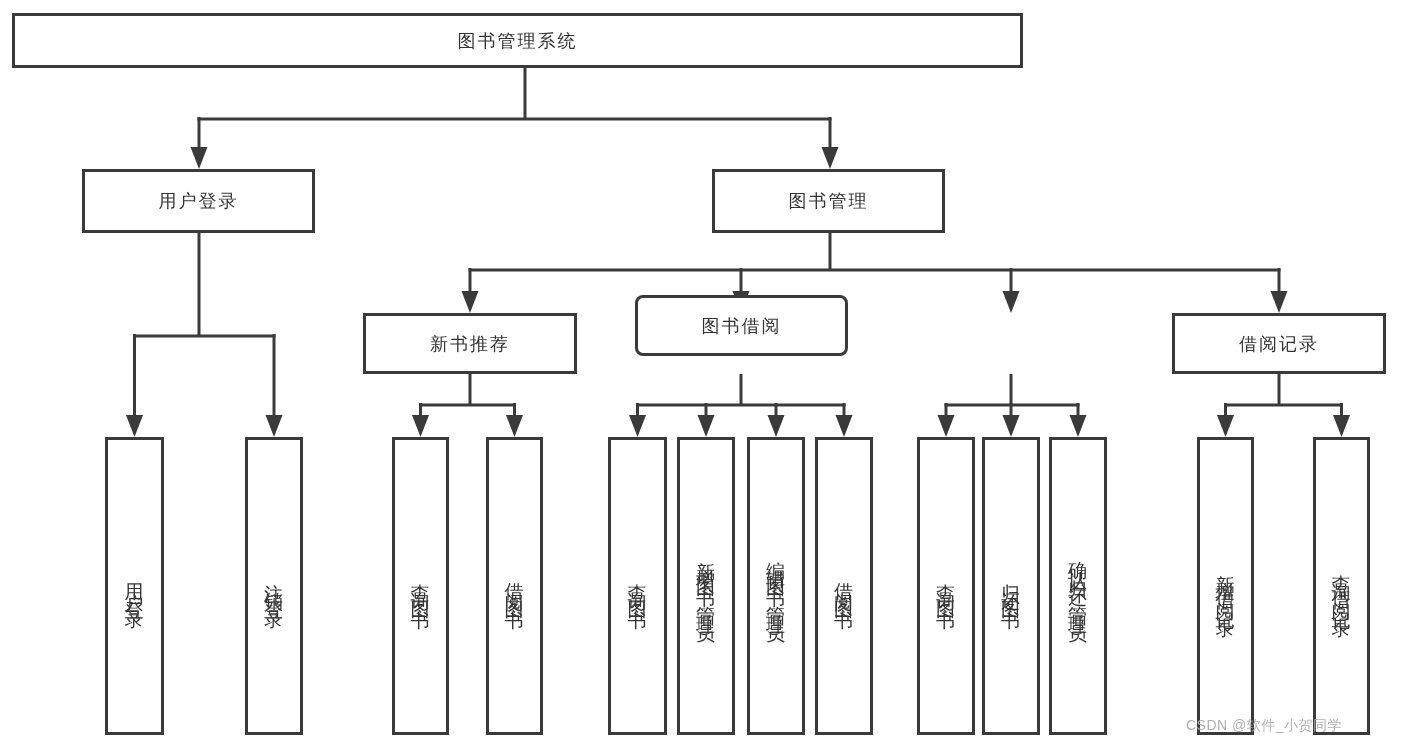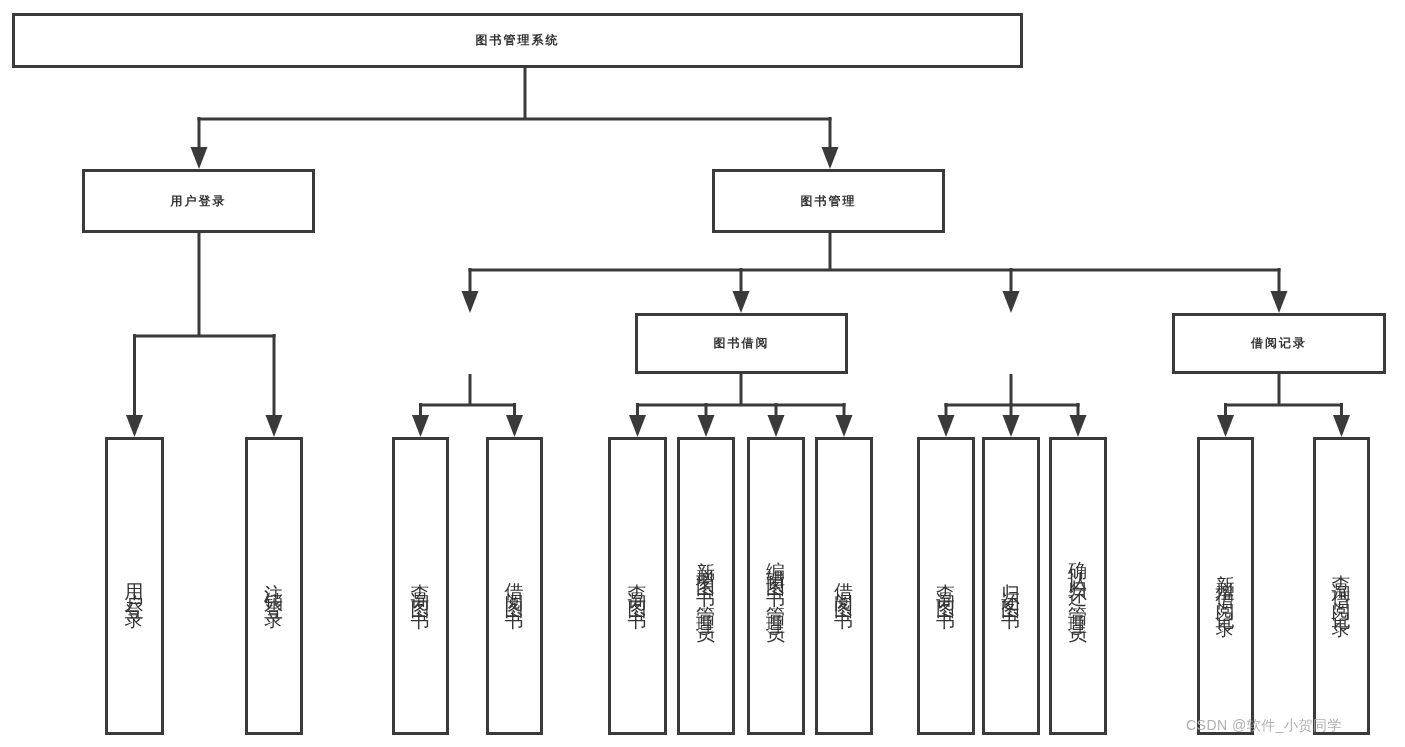--- a/index.html
+++ b/index.html
@@ -15,21 +15,21 @@
     overflow:hidden;
   }
   .connectors{position:absolute;left:0;top:0;z-index:1;}
   .connectors line{stroke:var(--line);stroke-width:3;}
   .connectors polygon{fill:var(--line);}
   .node{
     position:absolute;box-sizing:border-box;border:3px solid var(--line);
     background:var(--background);display:flex;align-items:center;justify-content:center;
     color:var(--text);z-index:2;
   }
-  .h-label{font-size:12px;letter-spacing:2px;white-space:nowrap;font-weight:bold;}
+  .h-label{font-size:18px;letter-spacing:2px;white-space:nowrap;}
   .v-label{
     writing-mode:vertical-rl;text-orientation:mixed;
     font-size:19px;letter-spacing:9px;line-height:1;white-space:nowrap;
   }
   .watermark{
     position:absolute;left:1186px;top:717px;z-index:3;
     font-size:14px;color:var(--watermark);letter-spacing:0.5px;white-space:nowrap;
   }
 </style>
 </head>
@@ -117,21 +117,24 @@
     <span class="h-label">图书管理系统</span>
   </div>
 
   <div class="node" style="left:82px;top:169px;width:233px;height:64px;">
     <span class="h-label">用户登录</span>
   </div>
   <div class="node" style="left:712px;top:169px;width:233px;height:64px;">
     <span class="h-label">图书管理</span>
   </div>
 
-  <div class="node" style="left:635px;top:313px;width:213px;height:61px;">
+  <div class="node" style="left:363px;top:313px;width:214px;height:61px;">
+    <span class="h-label">新书推荐</span>
+  </div>
+  <div class="node" style="left:635px;top:295px;width:213px;height:61px;border-radius:8px;">
     <span class="h-label">图书借阅</span>
   </div>
   <div class="node" style="left:1172px;top:313px;width:214px;height:61px;">
     <span class="h-label">借阅记录</span>
   </div>
 
   <div class="node" style="left:105px;top:437px;width:59px;height:298px;">
     <span class="v-label">用户登录</span>
   </div>
   <div class="node" style="left:245px;top:437px;width:58px;height:298px;">

